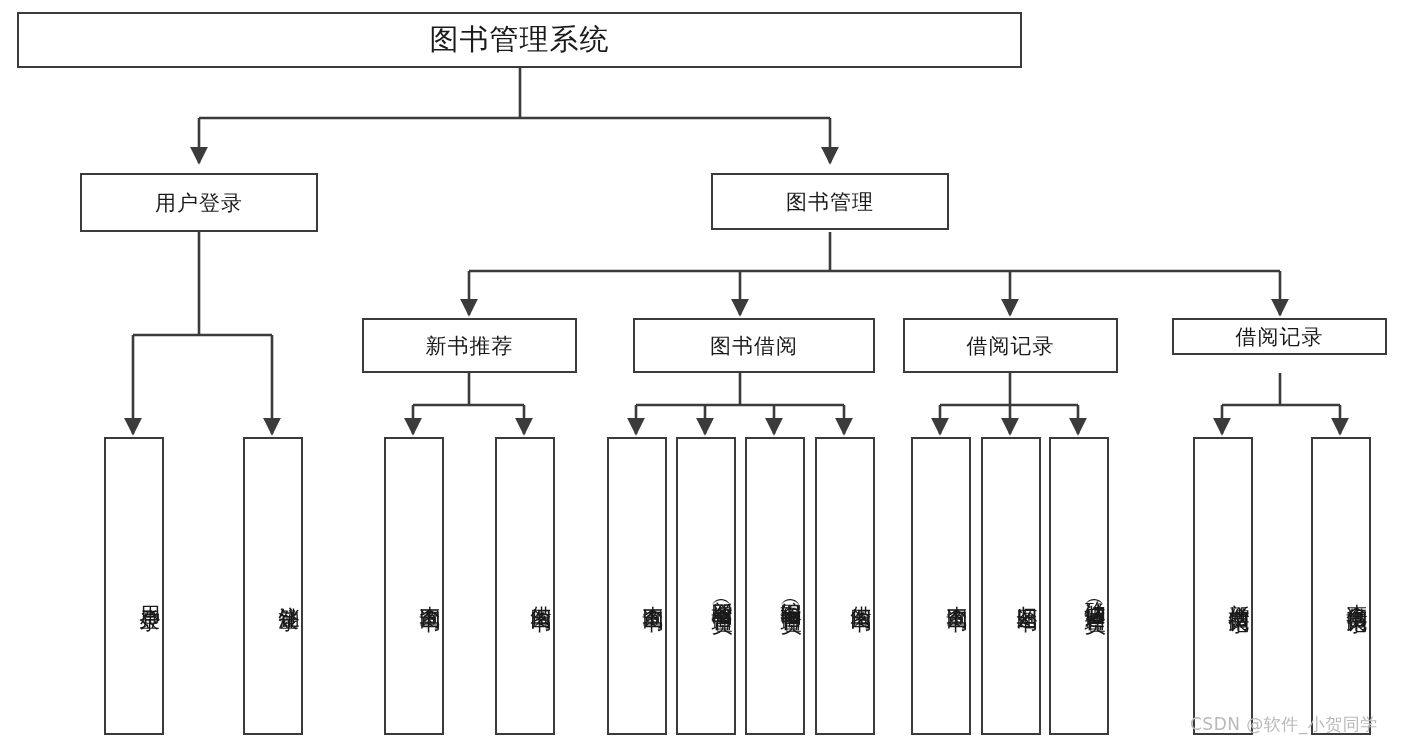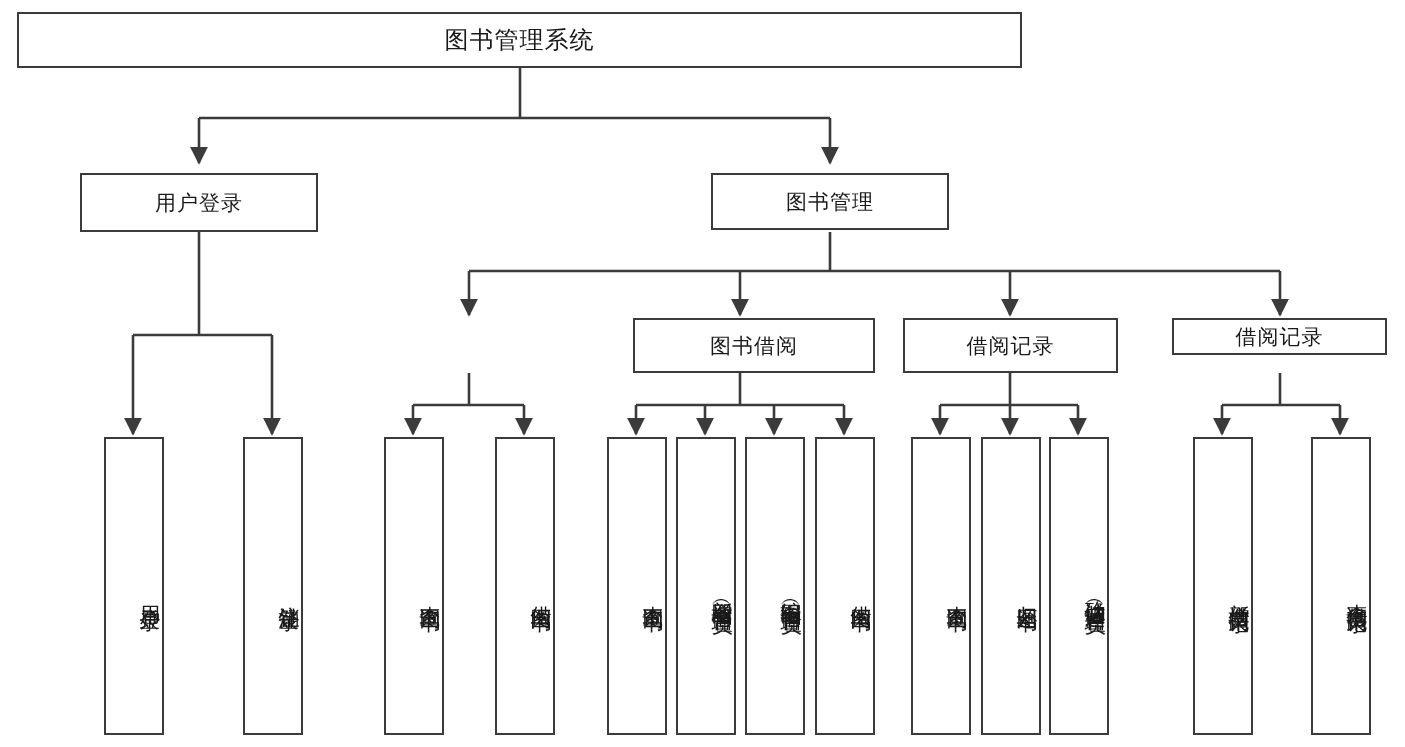--- a/index.html
+++ b/index.html
@@ -8,21 +8,21 @@
   #canvas{position:relative;width:1405px;height:747px;background:#fff;}
   svg#edges{position:absolute;left:0;top:0;width:1405px;height:747px;}
 
   .node{position:absolute;box-sizing:border-box;background:#ffffff;
         border:2px solid #3b3b3b;display:flex;align-items:center;
         justify-content:center;color:#1a1a1a;}
   .node.horiz{font-size:21px;letter-spacing:1px;}
   .node.vert{writing-mode:vertical-rl;text-orientation:upright;
              font-size:21px;line-height:1.18;letter-spacing:2px;
              padding-top:14px;align-items:flex-start;justify-content:center;}
-  .node.root{font-size:24px;}
+  .node.root{font-size:29px;}
   .watermark{position:absolute;color:#b9b9b9;font-size:17px;
              letter-spacing:.5px;white-space:nowrap;}
 </style>
 </head>
 <body>
 
 <div id="canvas">
 
   <svg id="edges" viewBox="0 0 1405 747" xmlns="http://www.w3.org/2000/svg">
     <defs>
@@ -72,20 +72,21 @@
       <path d="M 1222 405 L 1222 434" marker-end="url(#arrow)"></path>
       <path d="M 1340 405 L 1340 434" marker-end="url(#arrow)"></path>
     </g>
   </svg>
 
   <div class="node horiz root" style="left:17px;top:12px;width:1005px;height:56px;">图书管理系统</div>
 
   <div class="node horiz" style="left:80px;top:173px;width:238px;height:59px;">用户登录</div>
   <div class="node horiz" style="left:711px;top:173px;width:238px;height:57px;">图书管理</div>
 
+  <div class="node horiz" style="left:362px;top:318px;width:215px;height:55px;">新书推荐</div>
   <div class="node horiz" style="left:633px;top:318px;width:242px;height:55px;">图书借阅</div>
   <div class="node horiz" style="left:903px;top:318px;width:215px;height:55px;">借阅记录</div>
   <div class="node horiz" style="left:1172px;top:318px;width:215px;height:37px;">借阅记录</div>
 
   <div class="node vert" style="left:104px;top:437px;width:60px;height:298px;">用户登录</div>
   <div class="node vert" style="left:243px;top:437px;width:60px;height:298px;">注销登录</div>
 
   <div class="node vert" style="left:384px;top:437px;width:60px;height:298px;">查询图书</div>
   <div class="node vert" style="left:495px;top:437px;width:60px;height:298px;">借阅图书</div>
 
@@ -94,13 +95,14 @@
   <div class="node vert" style="left:745px;top:437px;width:60px;height:298px;">编辑图书（管理员）</div>
   <div class="node vert" style="left:815px;top:437px;width:60px;height:298px;">借阅图书</div>
 
   <div class="node vert" style="left:911px;top:437px;width:60px;height:298px;">查询图书</div>
   <div class="node vert" style="left:981px;top:437px;width:60px;height:298px;">归还图书</div>
   <div class="node vert" style="left:1049px;top:437px;width:60px;height:298px;">确认归还（管理员）</div>
 
   <div class="node vert" style="left:1193px;top:437px;width:60px;height:298px;">新增借阅记录</div>
   <div class="node vert" style="left:1311px;top:437px;width:60px;height:298px;">查询借阅记录</div>
 
+  <div class="watermark" style="left:1190px;top:713px;">CSDN @软件_小贺同学</div>
 </div>
 
 </body></html>

